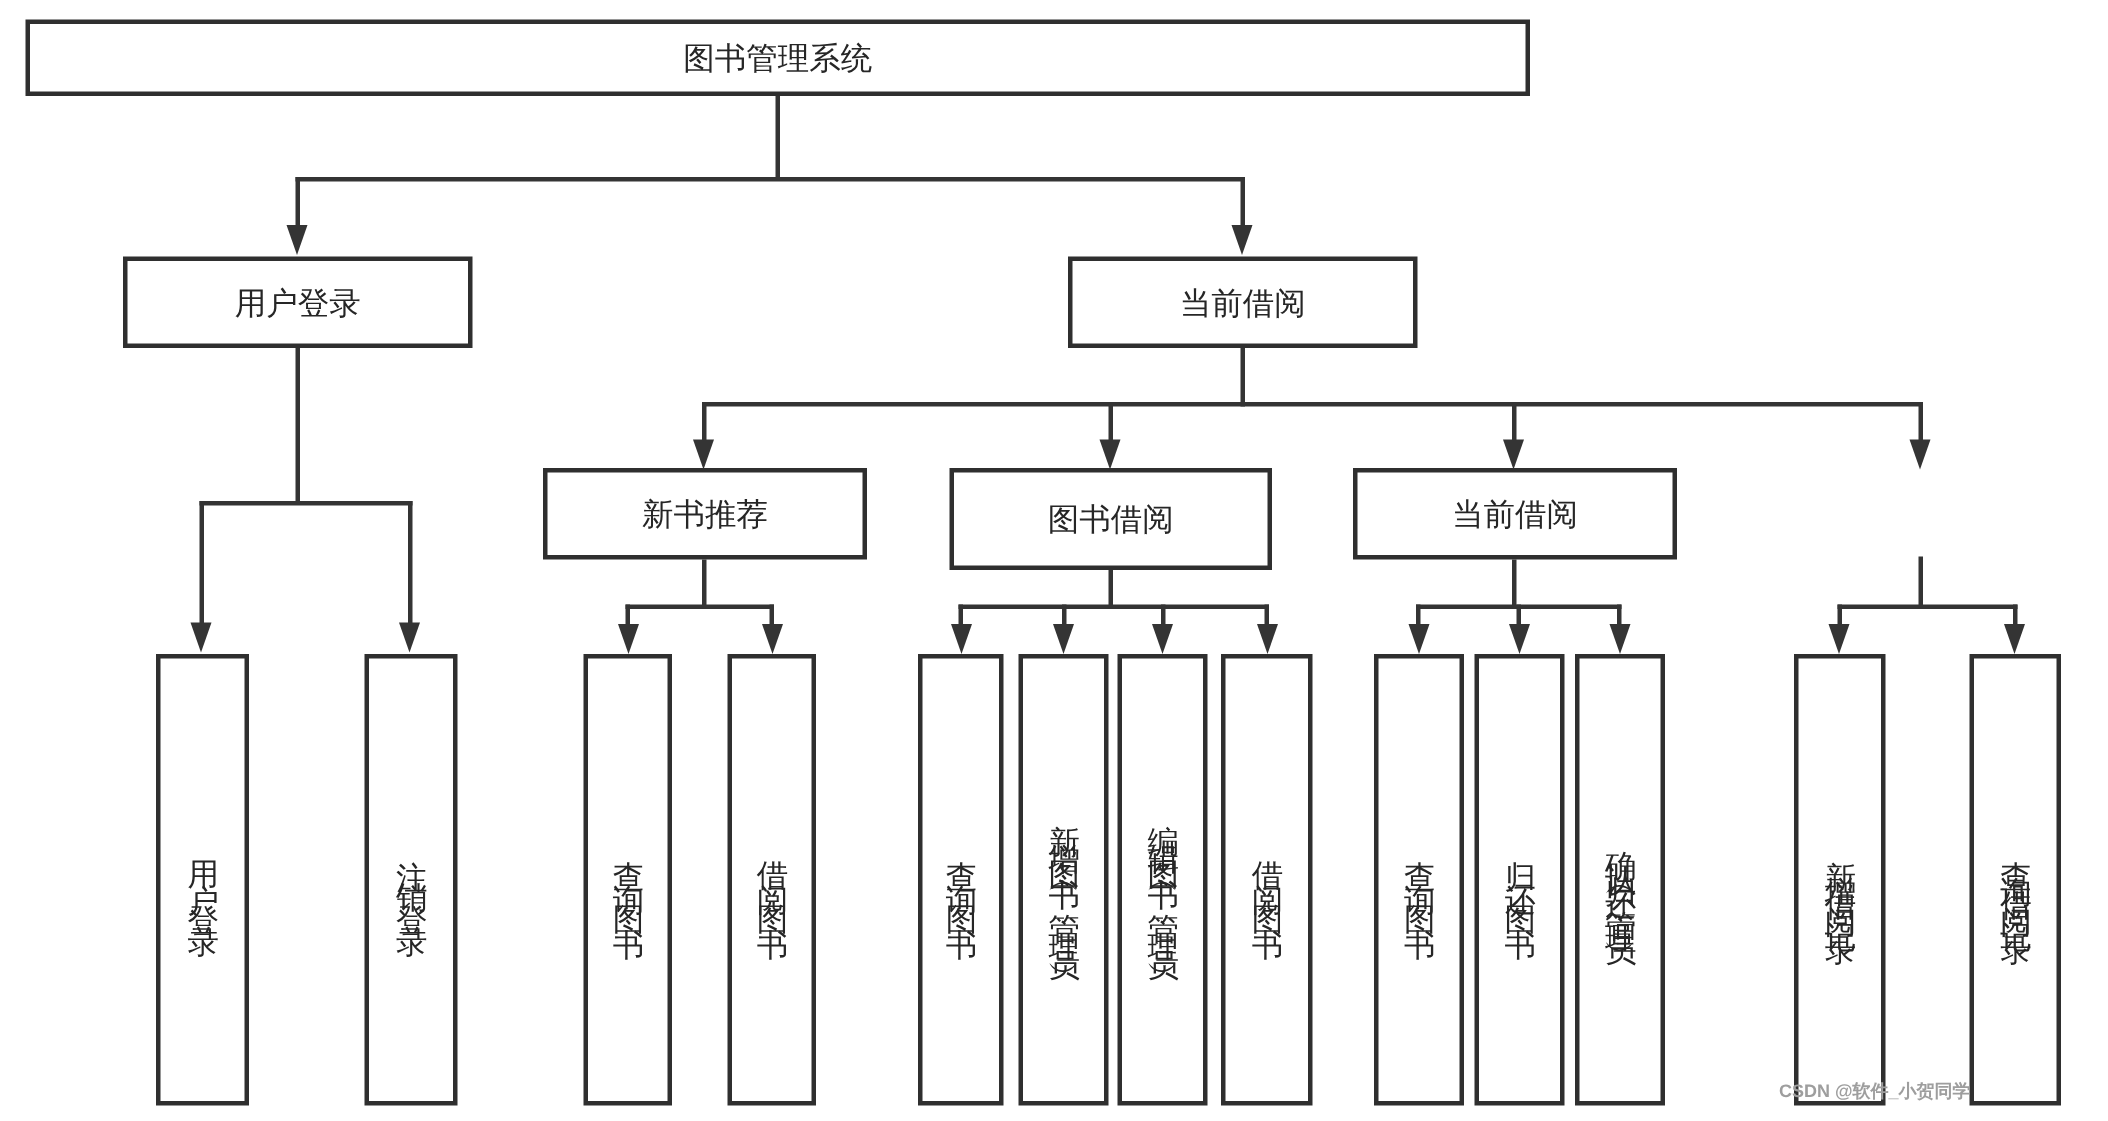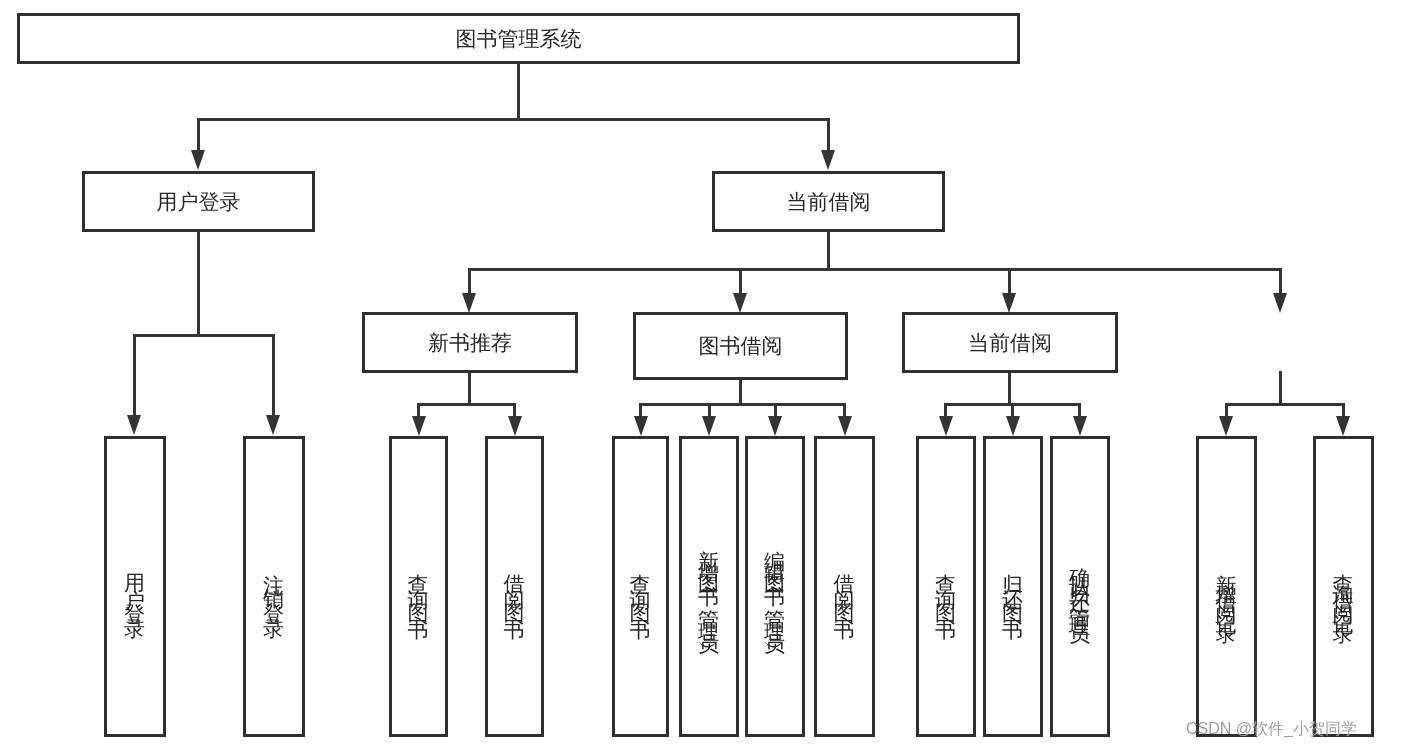--- a/index.html
+++ b/index.html
@@ -93,22 +93,22 @@
   .v-cb-d3{left:1078px;top:403px;height:15px;}
   .v-br-d1{left:1225px;top:403px;height:15px;} .v-br-d2{left:1342px;top:403px;height:15px;}
 
   .a-nb-1{left:412px;top:416px;} .a-nb-2{left:508px;top:416px;}
   .a-bb-1{left:634px;top:416px;} .a-bb-2{left:702px;top:416px;}
   .a-bb-3{left:768px;top:416px;} .a-bb-4{left:838px;top:416px;}
   .a-cb-1{left:939px;top:416px;} .a-cb-2{left:1006px;top:416px;}
   .a-cb-3{left:1073px;top:416px;}
   .a-br-1{left:1219px;top:416px;} .a-br-2{left:1336px;top:416px;}
 
-  .watermark{position:absolute;left:1186px;top:719px;font-size:16px;
-             color:var(--watermark);white-space:nowrap;z-index:5;}
+  .watermark{position:absolute;left:1186px;top:719px;font-size:12px;
+             color:var(--watermark);white-space:nowrap;z-index:5;font-weight:bold;}
 </style>
 </head>
 <body>
 
 <div class="stage">
 
   <div class="vl v-root"></div>
   <div class="hl h-root"></div>
   <div class="vl v-l2a-drop"></div>
   <div class="vl v-l2b-drop"></div>

